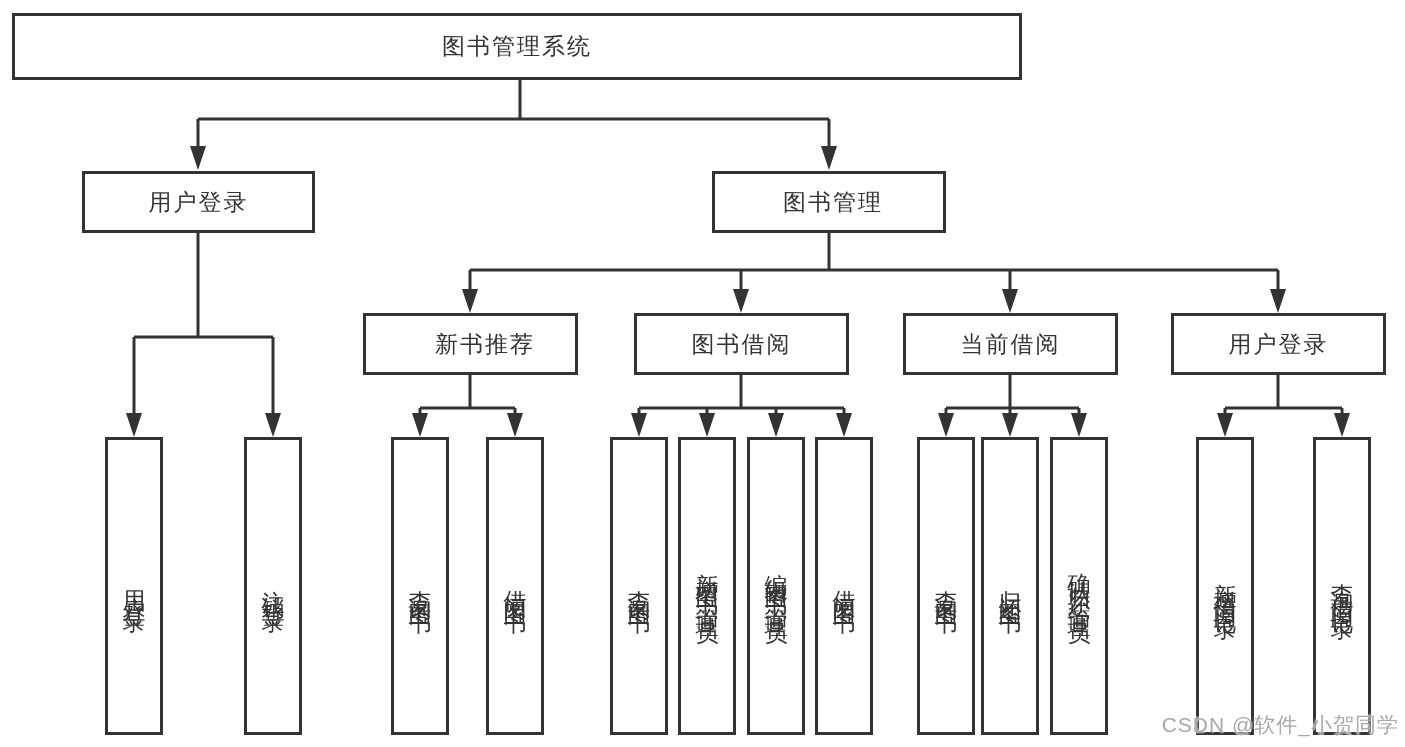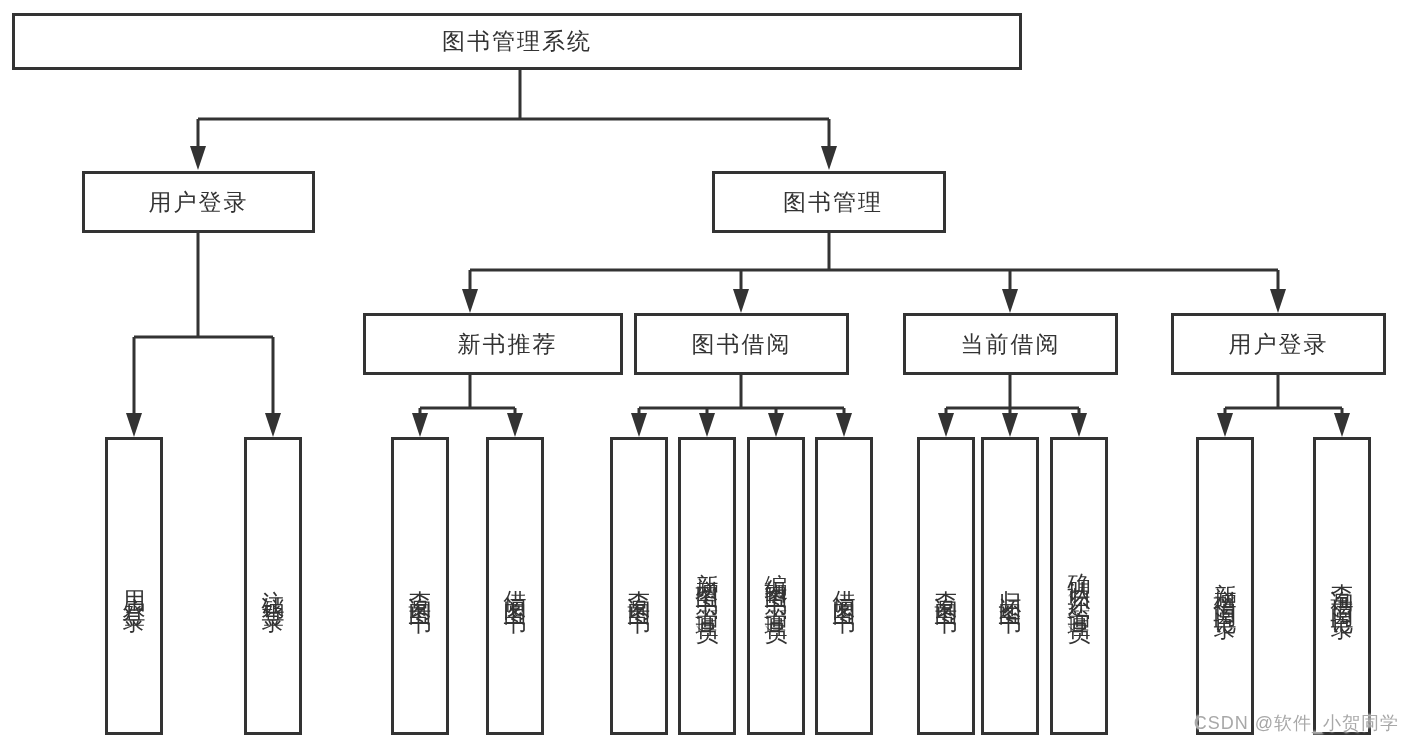--- a/index.html
+++ b/index.html
@@ -40,21 +40,21 @@
     font-size: 23px;
     letter-spacing: 7px;
     color: #333333;
     line-height: 1;
   }
   .watermark {
     position: absolute;
     right: 6px;
     top: 711px;
     z-index: 5;
-    font-size: 18px;
+    font-size: 21px;
     color: #a8a8a8;
     letter-spacing: 1px;
     text-shadow: 1px 1px 2px rgba(255,255,255,0.85), -1px -1px 2px rgba(255,255,255,0.85);
     white-space: nowrap;
   }
 </style>
 </head>
 <body>
 
 <div class="stage">
@@ -115,32 +115,32 @@
 
     <g stroke="#333333" stroke-width="3" fill="none">
       <path d="M1278 375 V408 M1225 408 H1342 M1225 408 V415 M1342 408 V415"></path>
     </g>
     <g fill="#333333" stroke="none">
       <polygon points="1217,413 1233,413 1225,437"></polygon>
       <polygon points="1334,413 1350,413 1342,437"></polygon>
     </g>
   </svg>
 
-  <div class="box hbox" style="left:12px; top:13px; width:1010px; height:57px;">
+  <div class="box hbox" style="left:12px; top:13px; width:1010px; height:67px;">
     <span>图书管理系统</span>
   </div>
 
   <div class="box hbox" style="left:82px; top:171px; width:233px; height:62px;">
     <span>用户登录</span>
   </div>
   <div class="box hbox" style="left:712px; top:171px; width:234px; height:62px;padding-left:8px;">
     <span>图书管理</span>
   </div>
 
-  <div class="box hbox" style="left:363px; top:313px; width:260px; height:62px;padding-left:29px;">
+  <div class="box hbox" style="left:363px; top:313px; width:215px; height:62px;padding-left:29px;">
     <span>新书推荐</span>
   </div>
   <div class="box hbox" style="left:903px; top:313px; width:215px; height:62px;">
     <span>当前借阅</span>
   </div>
   <div class="box hbox" style="left:634px; top:313px; width:215px; height:62px;">
     <span>图书借阅</span>
   </div>
   <div class="box hbox" style="left:1171px; top:313px; width:215px; height:62px;">
     <span>用户登录</span>

